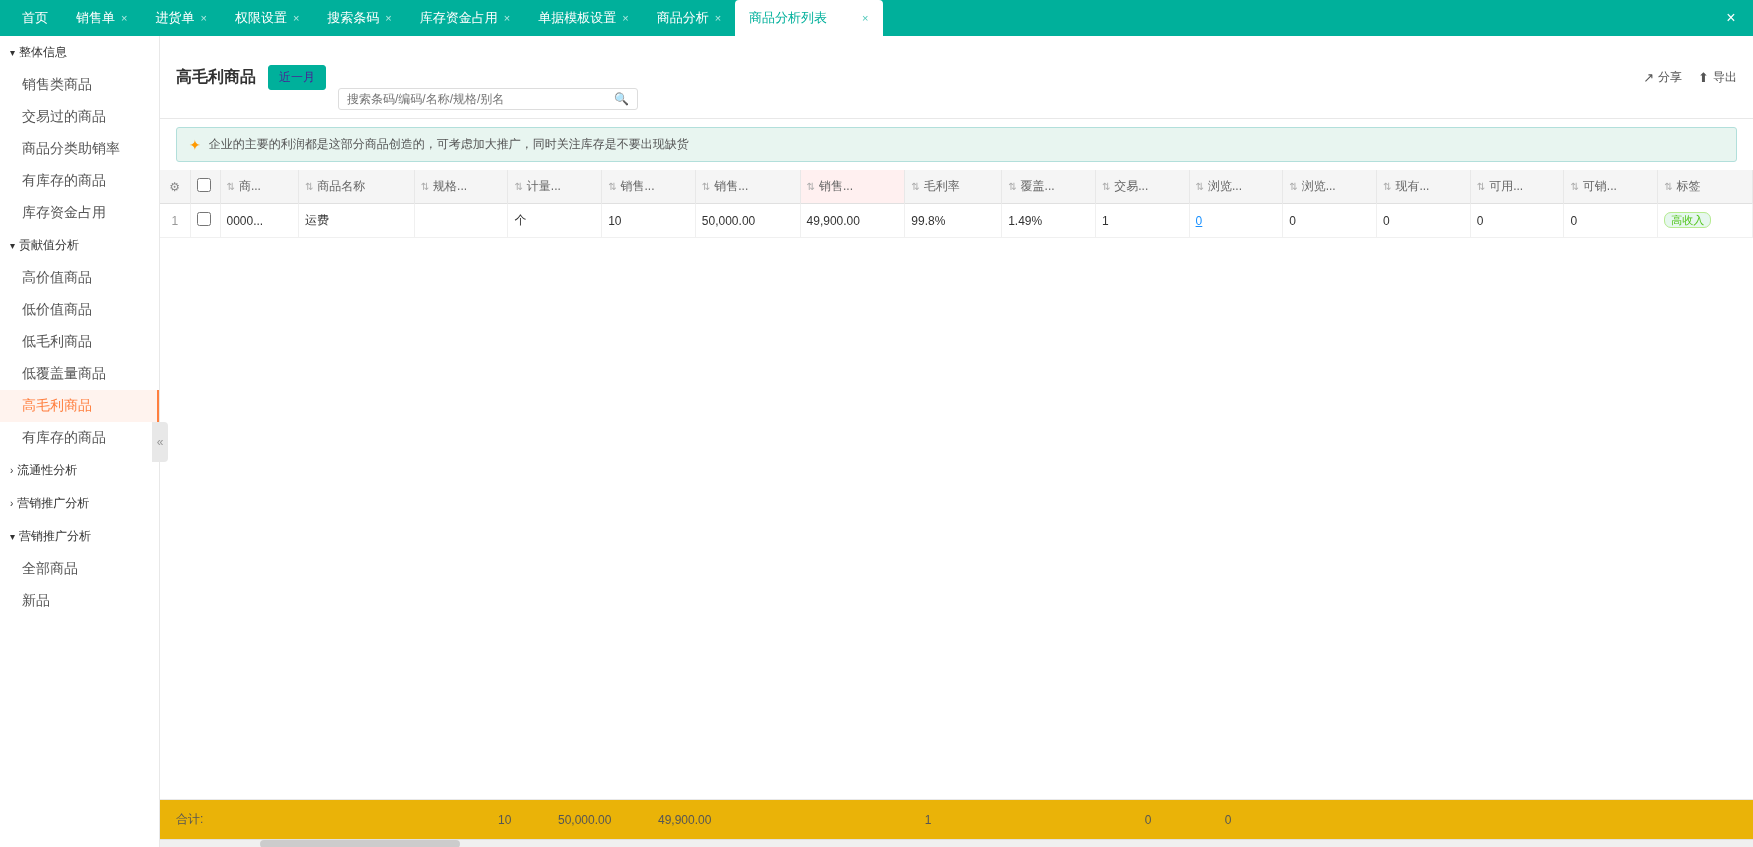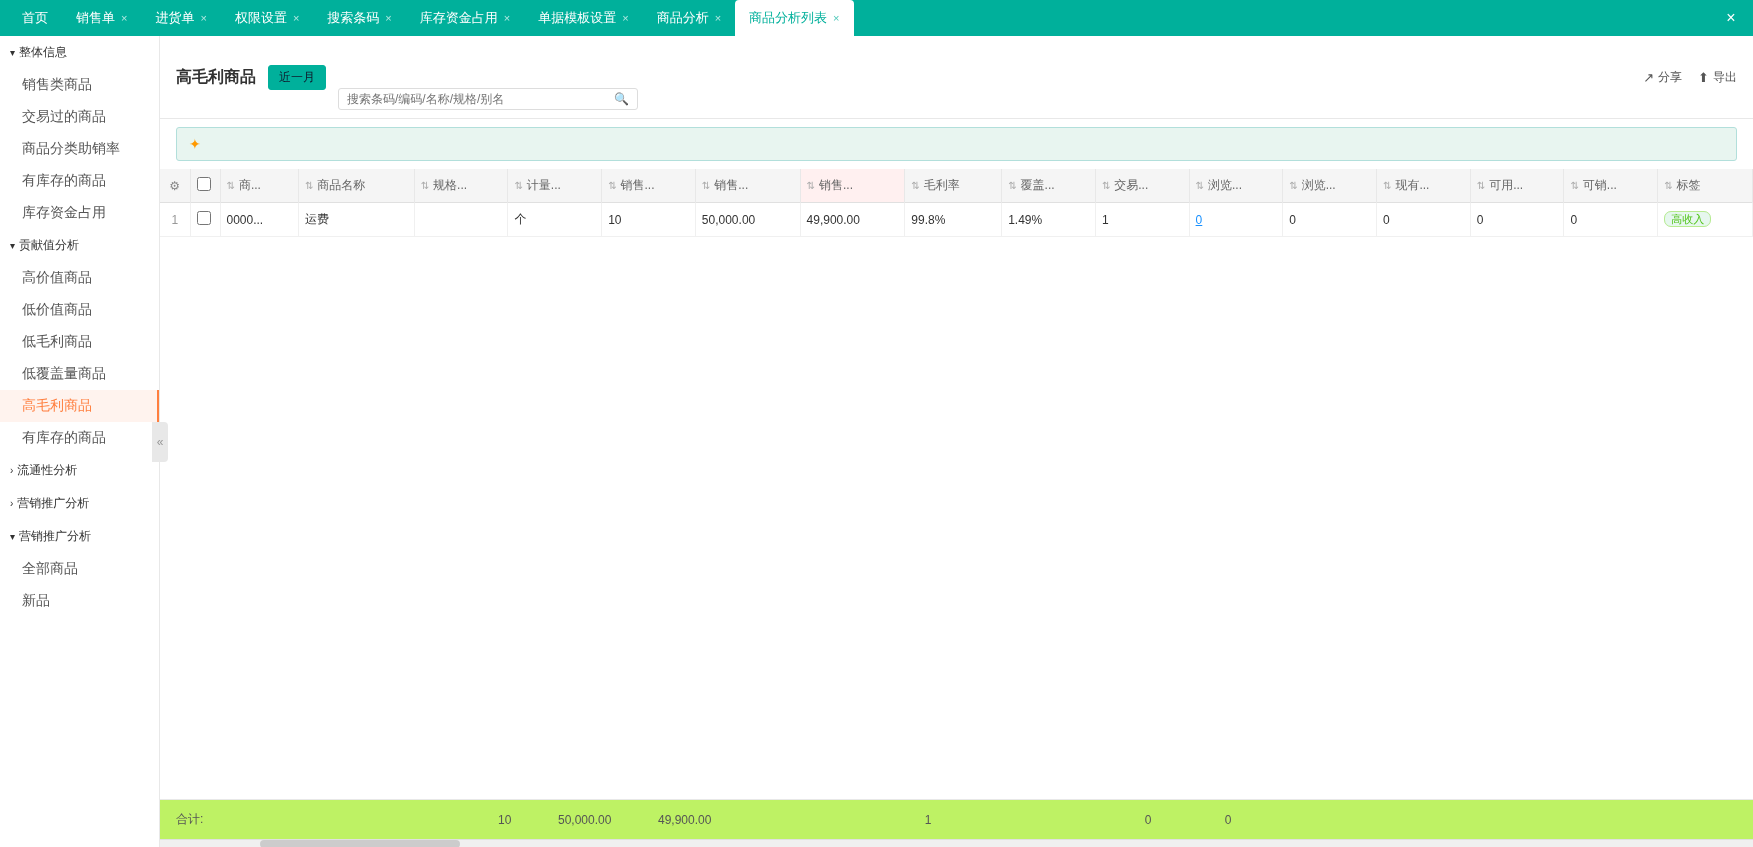--- a/index.html
+++ b/index.html
@@ -22,20 +22,21 @@
       align-items: center;
       cursor: pointer;
       white-space: nowrap;
       font-size: 13px;
       position: relative;
     }
     .top-nav .nav-item.active {
       background: #fff;
       color: #00b09b;
       border-radius: 4px 4px 0 0;
+      gap: 29px;
     }
     .top-nav .nav-item .close-btn {
       margin-left: 6px;
       font-size: 11px;
       opacity: 0.7;
       cursor: pointer;
     }
     .top-nav .nav-spacer { flex: 1; }
     .top-nav .nav-close {
       width: 28px;
@@ -114,21 +115,21 @@
       background: #fff;
       border: 1px solid #00b09b;
       color: #00b09b;
       border-radius: 3px;
       padding: 3px 10px;
       font-size: 12px;
       cursor: pointer;
     }
     .filter-btn.active {
       background: #00b09b;
-      color: #0f172a;
+      color: #4c1d95;
     }
     .search-box {
       display: flex;
       align-items: center;
       border: 1px solid #ddd;
       border-radius: 3px;
       padding: 3px 8px;
       gap: 6px;
       flex: 1;
       max-width: 300px;
@@ -238,21 +239,21 @@
       border-radius: 7px;
       padding: 1px 6px;
       font-size: 11px;
     }
     .link-blue { color: #1890ff; text-decoration: underline; cursor: pointer; }
 
     
     .footer-bar {
       display: flex;
       align-items: center;
-      background: #bef264;
+      background: #eab308;
       border-top: 1px solid #e8e8e8;
       padding: 8px 16px;
       font-size: 12px;
       color: #555;
       flex-shrink: 0;
       height: 40px;
     }
     .footer-bar .total-label { font-weight: 500; margin-right: 16px; }
     .footer-cells {
       display: flex;
@@ -423,20 +424,21 @@
         </div>
         <div class="header-action-btn">
           <span style="font-size:13px;">⬆</span>
           <span>导出</span>
         </div>
       </div>
     </div>
 
     <div class="info-banner">
       <span class="info-icon">✦</span>
+      <span>企业的主要的利润都是这部分商品创造的，可考虑加大推广，同时关注库存是不要出现缺货</span>
     </div>
 
     <div class="table-container">
       <table>
         <thead>
           <tr>
             <th style="width:30px; text-align:center;">
               <span class="settings-icon">⚙</span>
             </th>
             <th style="width:30px;">

